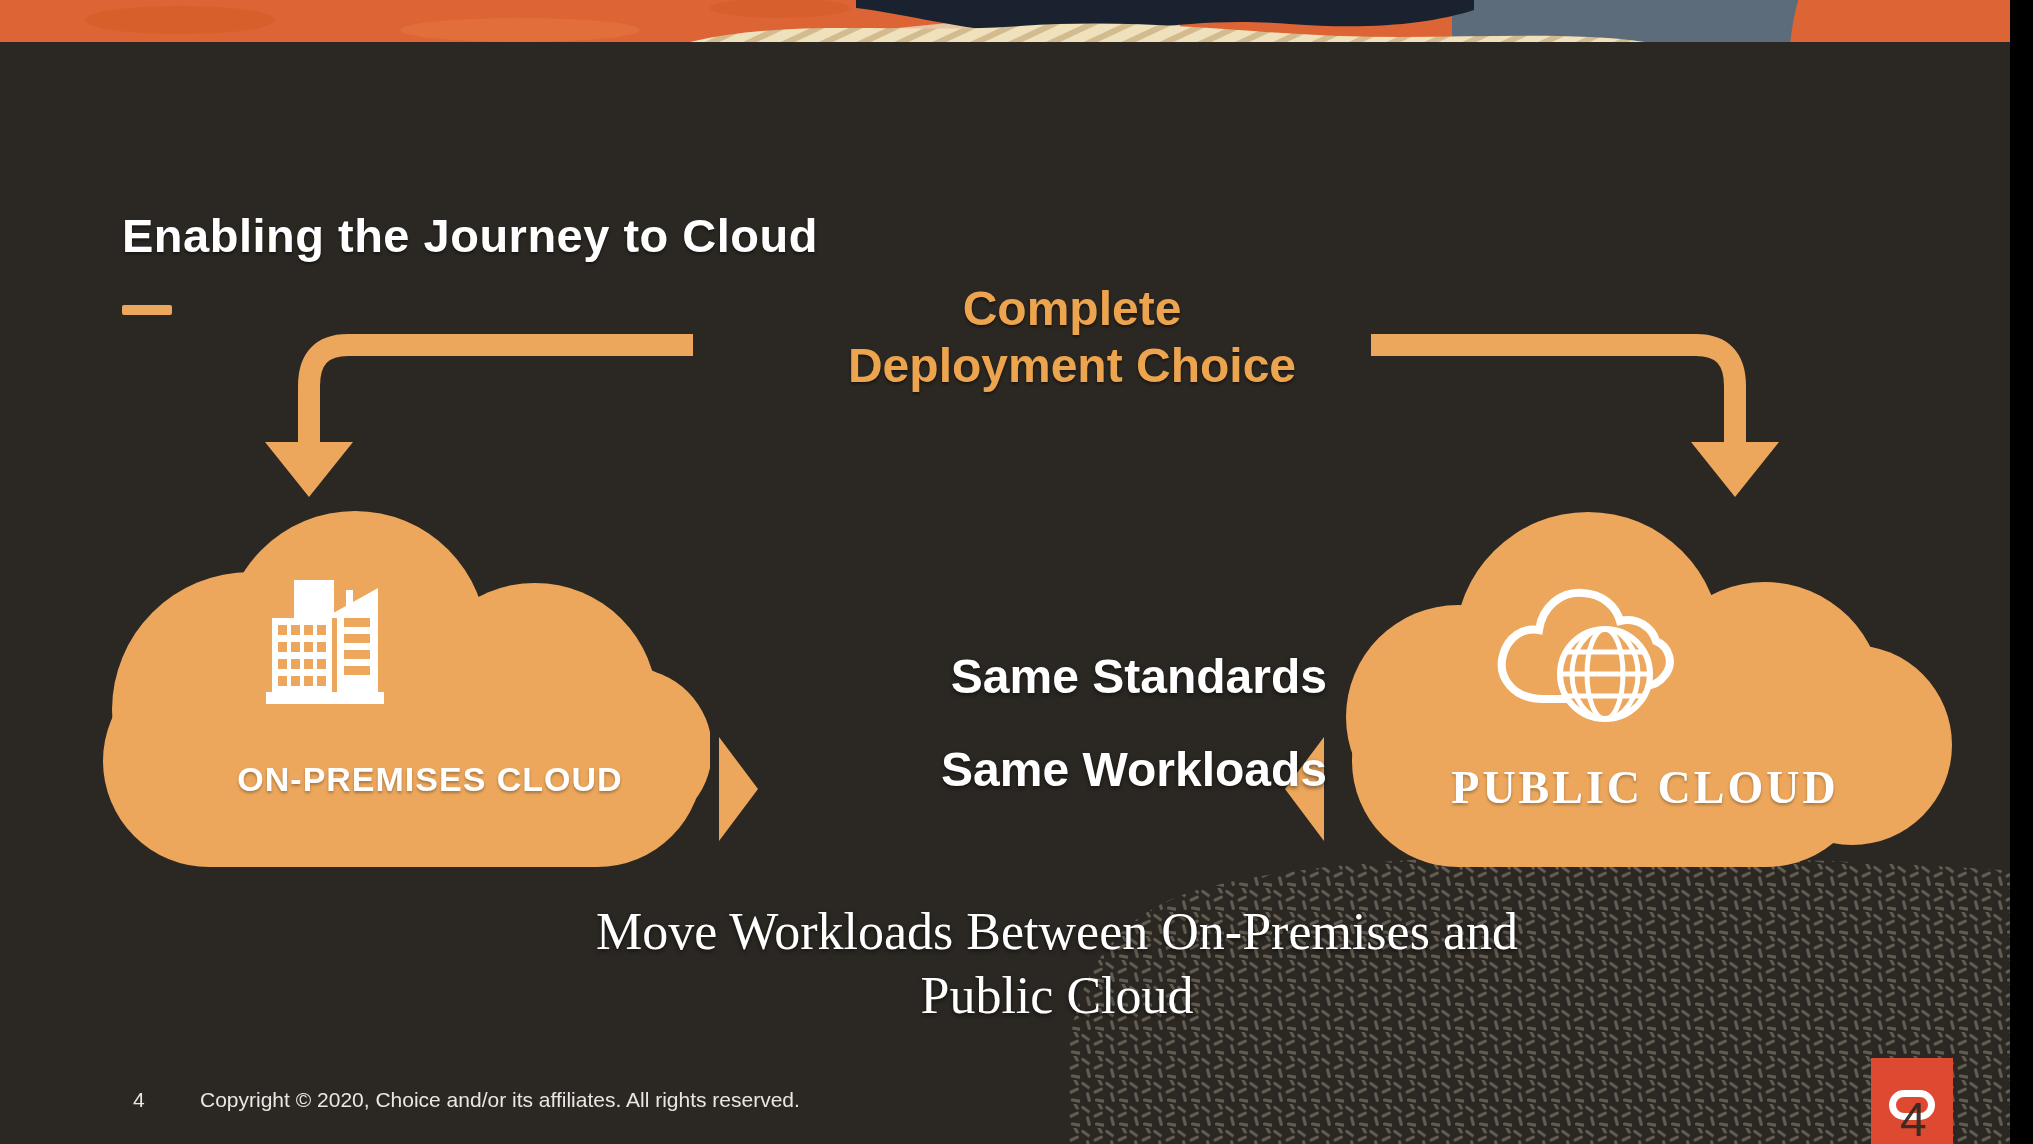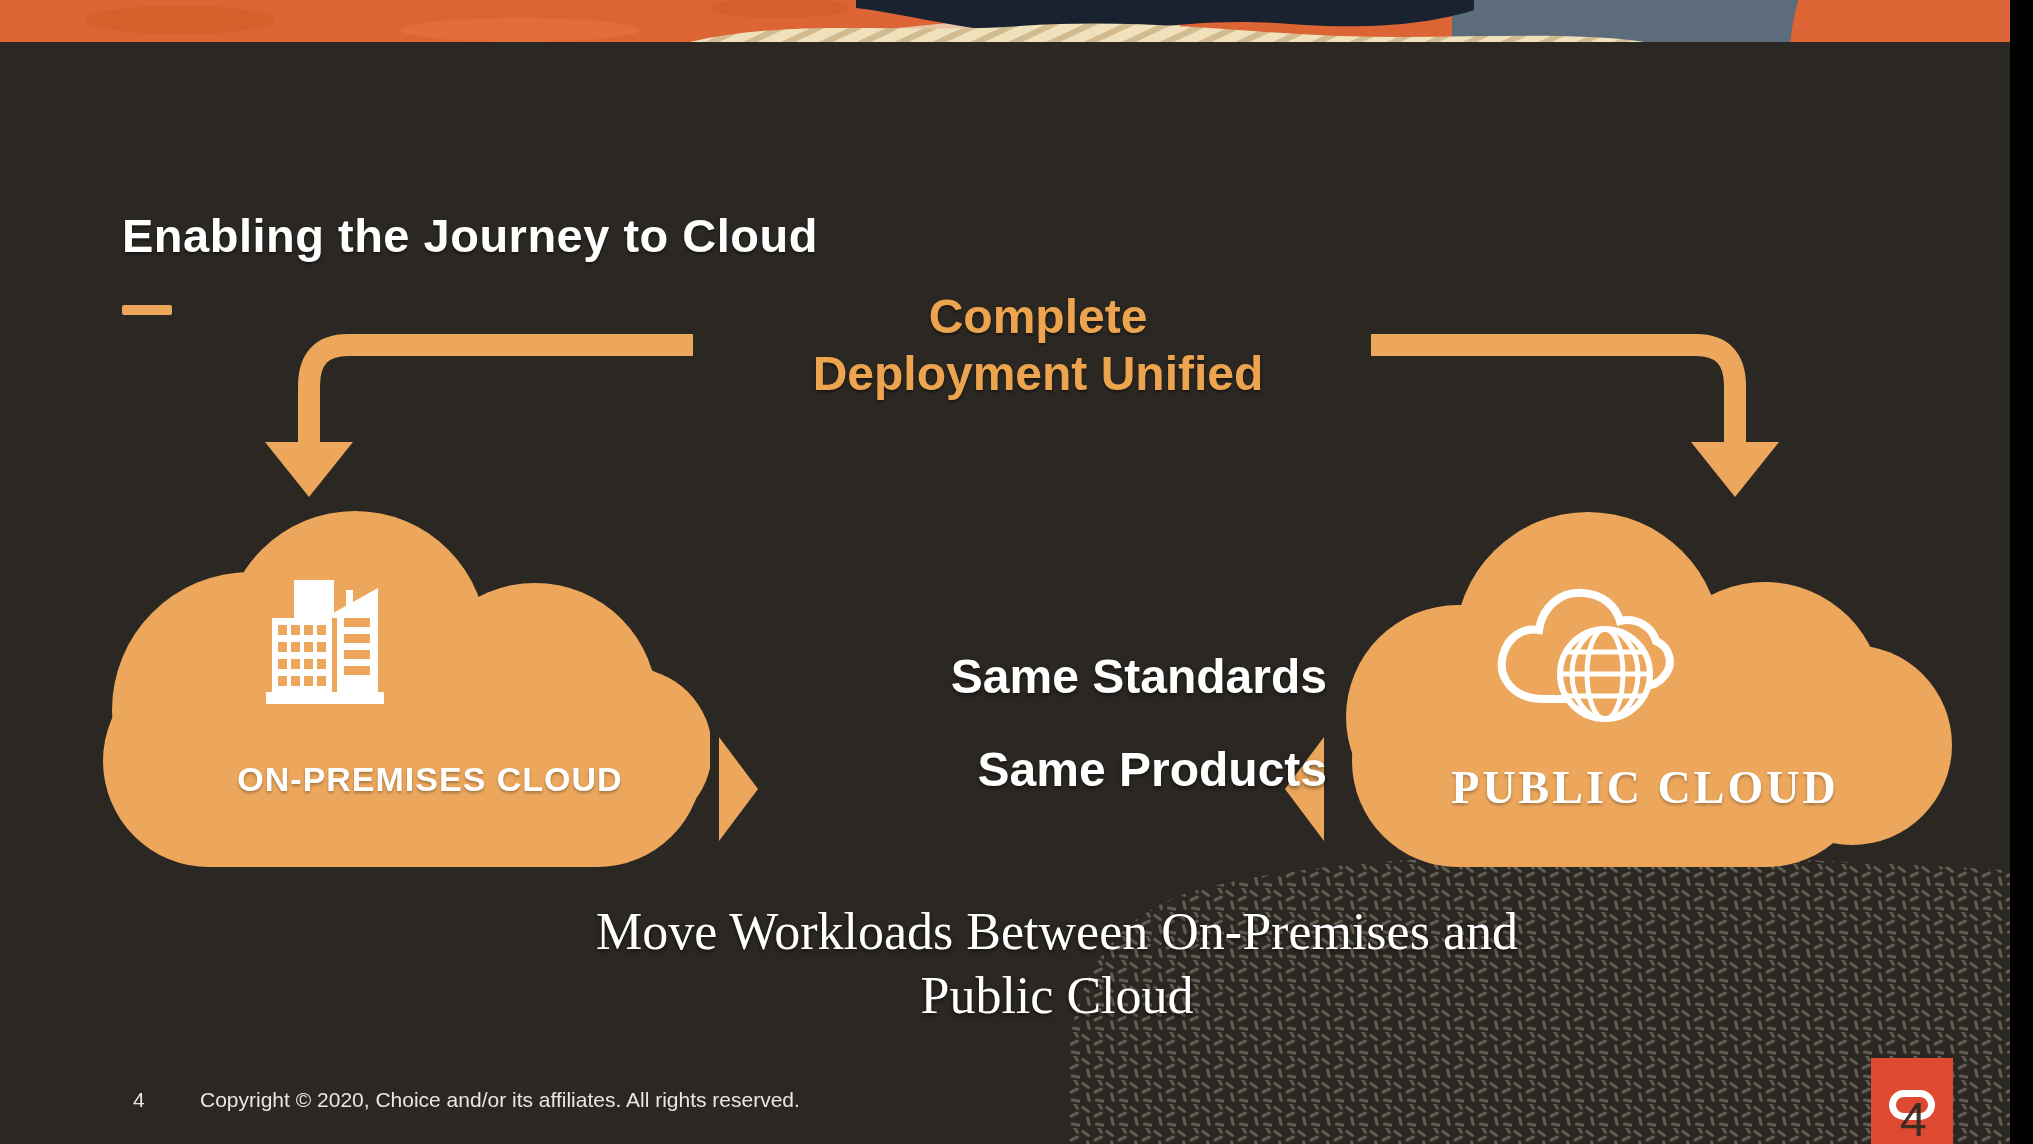--- a/index.html
+++ b/index.html
@@ -13,24 +13,23 @@
   .title{
     left:122px;top:208px;width:900px;
     color:#FFFFFF;font-size:47px;font-weight:700;letter-spacing:.5px;
     text-shadow:0 2px 3px rgba(0,0,0,.45);
   }
   .accent-dash{
     left:122px;top:305px;width:50px;height:10px;border-radius:2px;
     background:#ECA75C;
   }
   .heading{
-    left:708px;top:280px;width:660px;text-align:center;
+    left:742px;top:280px;width:660px;text-align:center;
     color:#EDA44E;font-size:48px;font-weight:700;line-height:57px;
     text-shadow:0 2px 3px rgba(0,0,0,.45);
-    margin-top:8px;
   }
   .cloud-label{
     color:#fff;text-align:center;text-shadow:0 2px 3px rgba(0,0,0,.3);
   }
   .label-left{
     left:200px;top:760px;width:390px;
     font-size:34px;font-weight:700;letter-spacing:1px;margin-left:35px;
   }
   .label-right{
     left:1450px;top:761px;width:390px;
@@ -115,21 +114,21 @@
     </g>
     <polygon points="719,737 719,841 758,789" fill="#ECA75C"></polygon>
     <polygon points="1324,737 1324,841 1285,789" fill="#ECA75C"></polygon>
   </svg>
 
   <div class="abs title">Enabling the Journey to Cloud</div>
   <div class="abs accent-dash"></div>
 
   <div class="abs heading">
     <div>Complete</div>
-    <div>Deployment Unified</div>
+    <div>Deployment Choice</div>
   </div>
 
   <svg class="abs" style="left:85px;top:505px" width="625" height="362" viewBox="0 0 625 362">
     <g fill="#ECA75C">
       <circle cx="165" cy="205" r="138"></circle>
       <circle cx="270" cy="138" r="132"></circle>
       <circle cx="450" cy="200" r="122"></circle>
       <circle cx="545" cy="245" r="82"></circle>
       <rect x="18" y="150" width="600" height="212" rx="106"></rect>
     </g>
@@ -189,21 +188,21 @@
       <line x1="73" y1="97" x2="163" y2="97"></line>
       <line x1="79" y1="75" x2="157" y2="75"></line>
       <line x1="79" y1="119" x2="157" y2="119"></line>
     </g>
   </svg>
 
   <div class="abs cloud-label label-right">PUBLIC CLOUD</div>
 
   <div class="abs center-text">
     <div>Same Standards</div>
-    <div>Same Products</div>
+    <div>Same Workloads</div>
   </div>
 
   <div class="abs message">
     <div>Move Workloads Between On-Premises and</div>
     <div>Public Cloud</div>
   </div>
 
   <div class="abs footer-num">4</div>
   <div class="abs footer-copy">Copyright © 2020, Choice and/or its affiliates. All rights reserved.</div>
 

